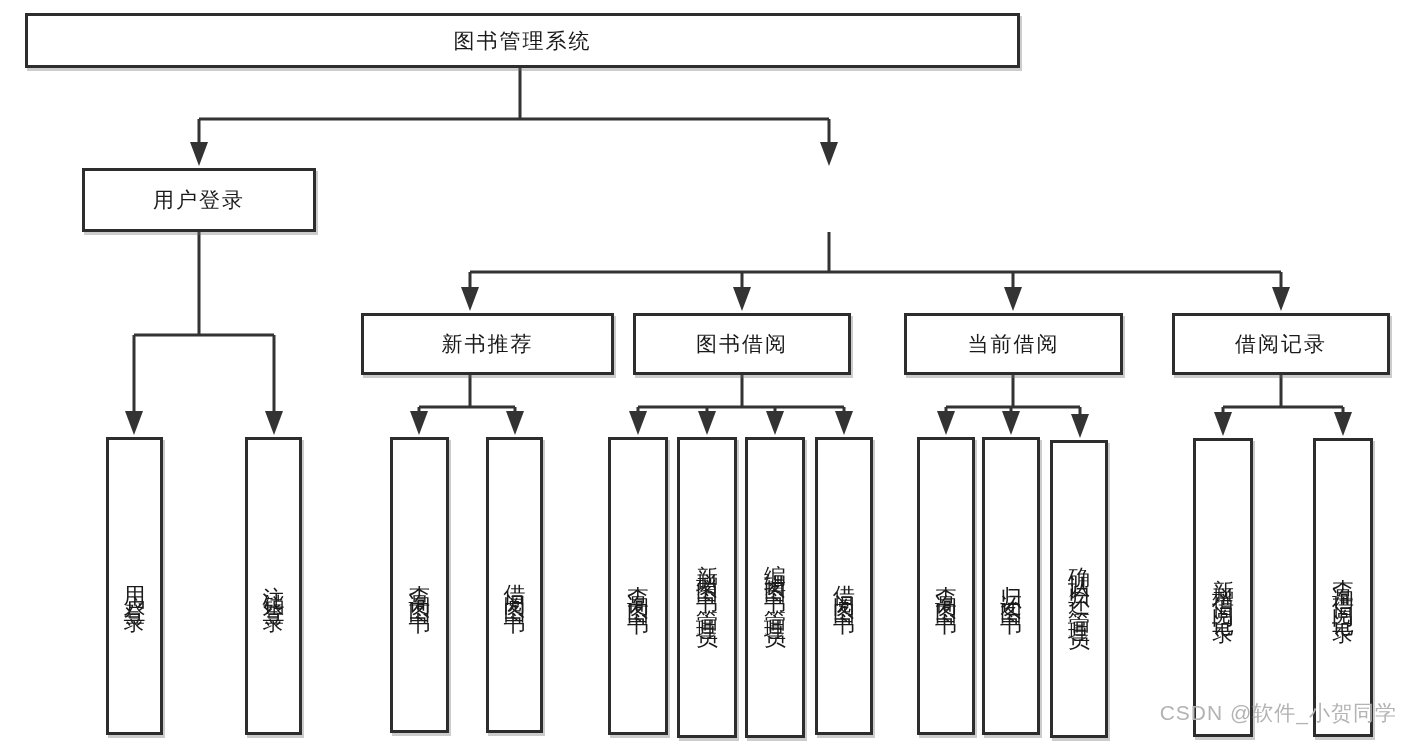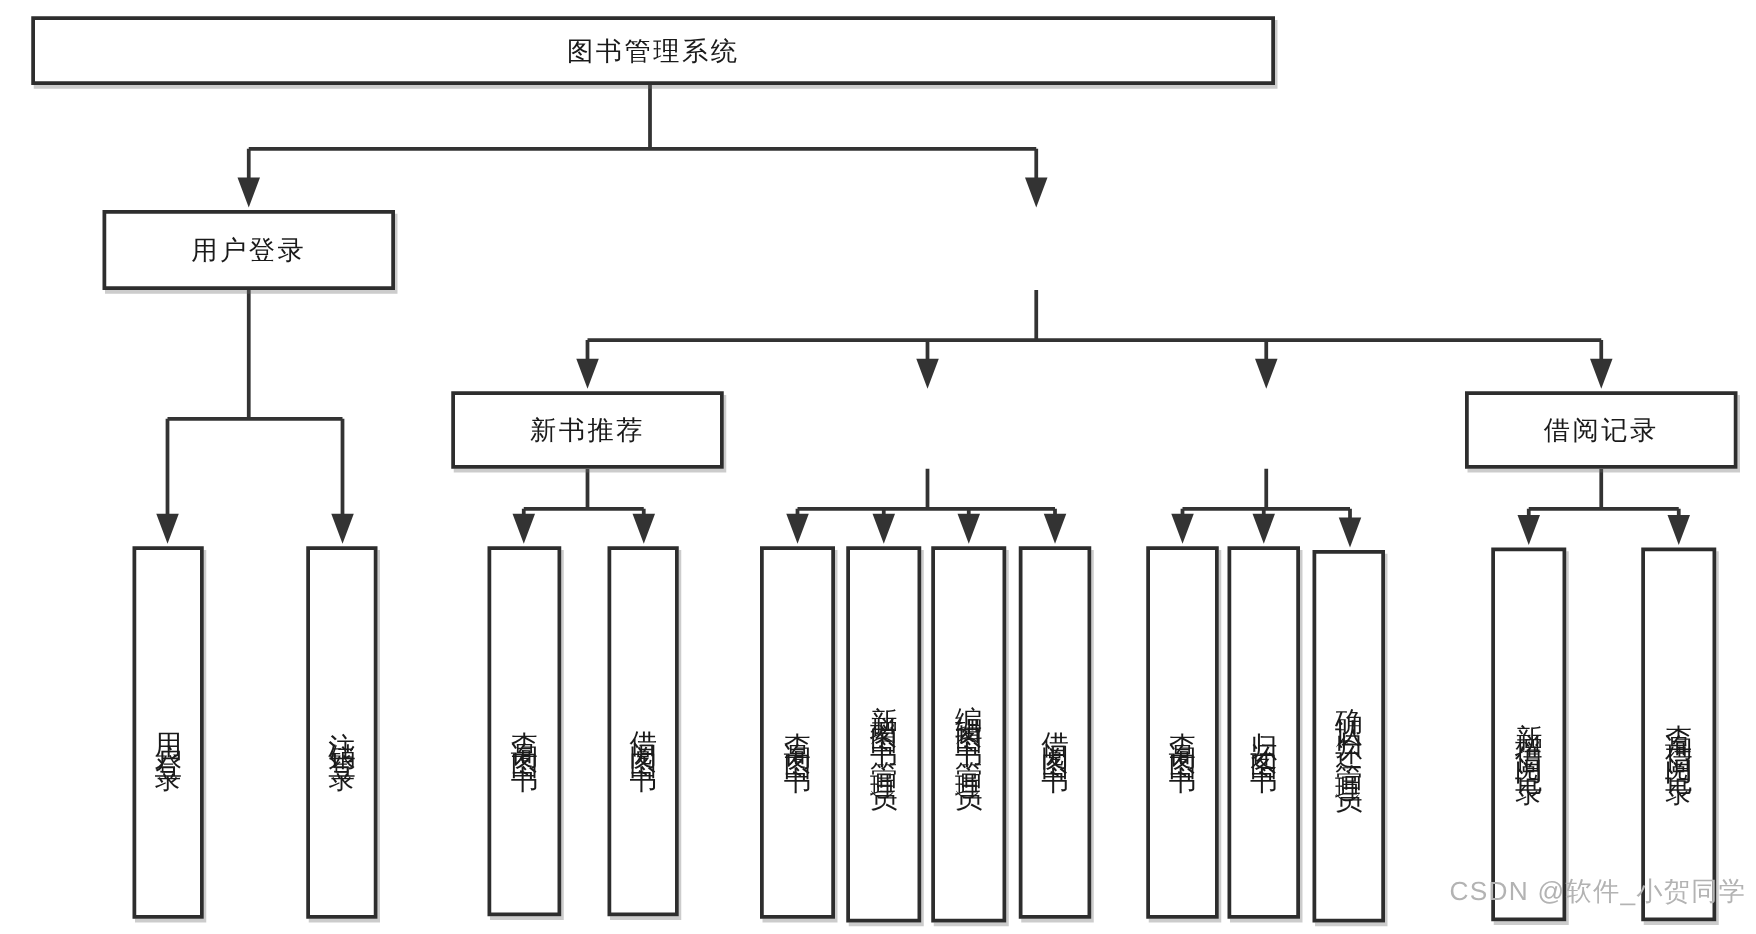--- a/index.html
+++ b/index.html
@@ -86,21 +86,23 @@
       <polygon points="1071,414 1089,414 1080,438"></polygon>
       <polygon points="1214,412 1232,412 1223,436"></polygon>
       <polygon points="1334,412 1352,412 1343,436"></polygon>
     </g>
   </svg>
 
   <div class="node" style="left:25px; top:13px; width:995px; height:55px;">图书管理系统</div>
 
   <div class="node" style="left:82px; top:168px; width:234px; height:64px;">用户登录</div>
 
-  <div class="node" style="left:361px; top:313px; width:218px; height:62px;">新书推荐</div>
+  <div class="node" style="left:361px; top:313px; width:253px; height:62px;">新书推荐</div>
+  <div class="node" style="left:633px; top:313px; width:218px; height:62px;">图书借阅</div>
+  <div class="node" style="left:904px; top:313px; width:219px; height:62px;">当前借阅</div>
   <div class="node" style="left:1172px; top:313px; width:218px; height:62px;">借阅记录</div>
 
   <div class="node v" style="left:106px; top:437px; width:57px; height:298px;">用户登录</div>
   <div class="node v" style="left:245px; top:437px; width:57px; height:298px;">注销登录</div>
 
   <div class="node v" style="left:390px; top:437px; width:59px; height:296px;">查询图书</div>
   <div class="node v" style="left:486px; top:437px; width:57px; height:296px;">借阅图书</div>
 
   <div class="node v" style="left:608px; top:437px; width:60px; height:298px;">查询图书</div>
   <div class="node v" style="left:677px; top:437px; width:60px; height:301px;">新增图书（管理员）</div>

